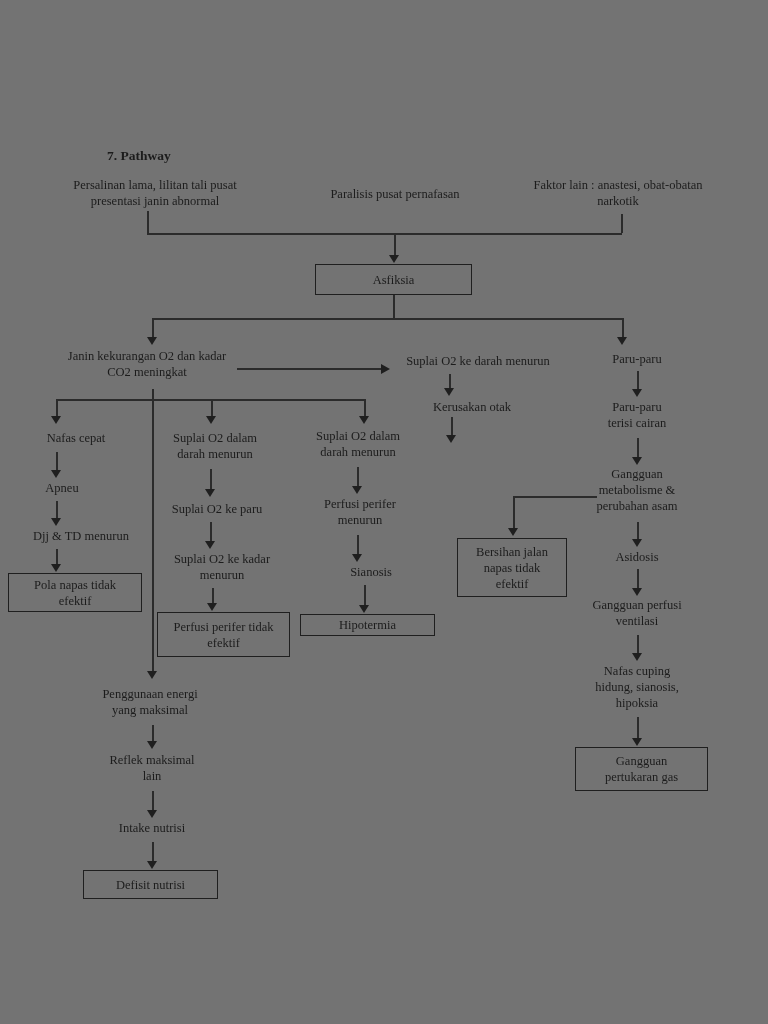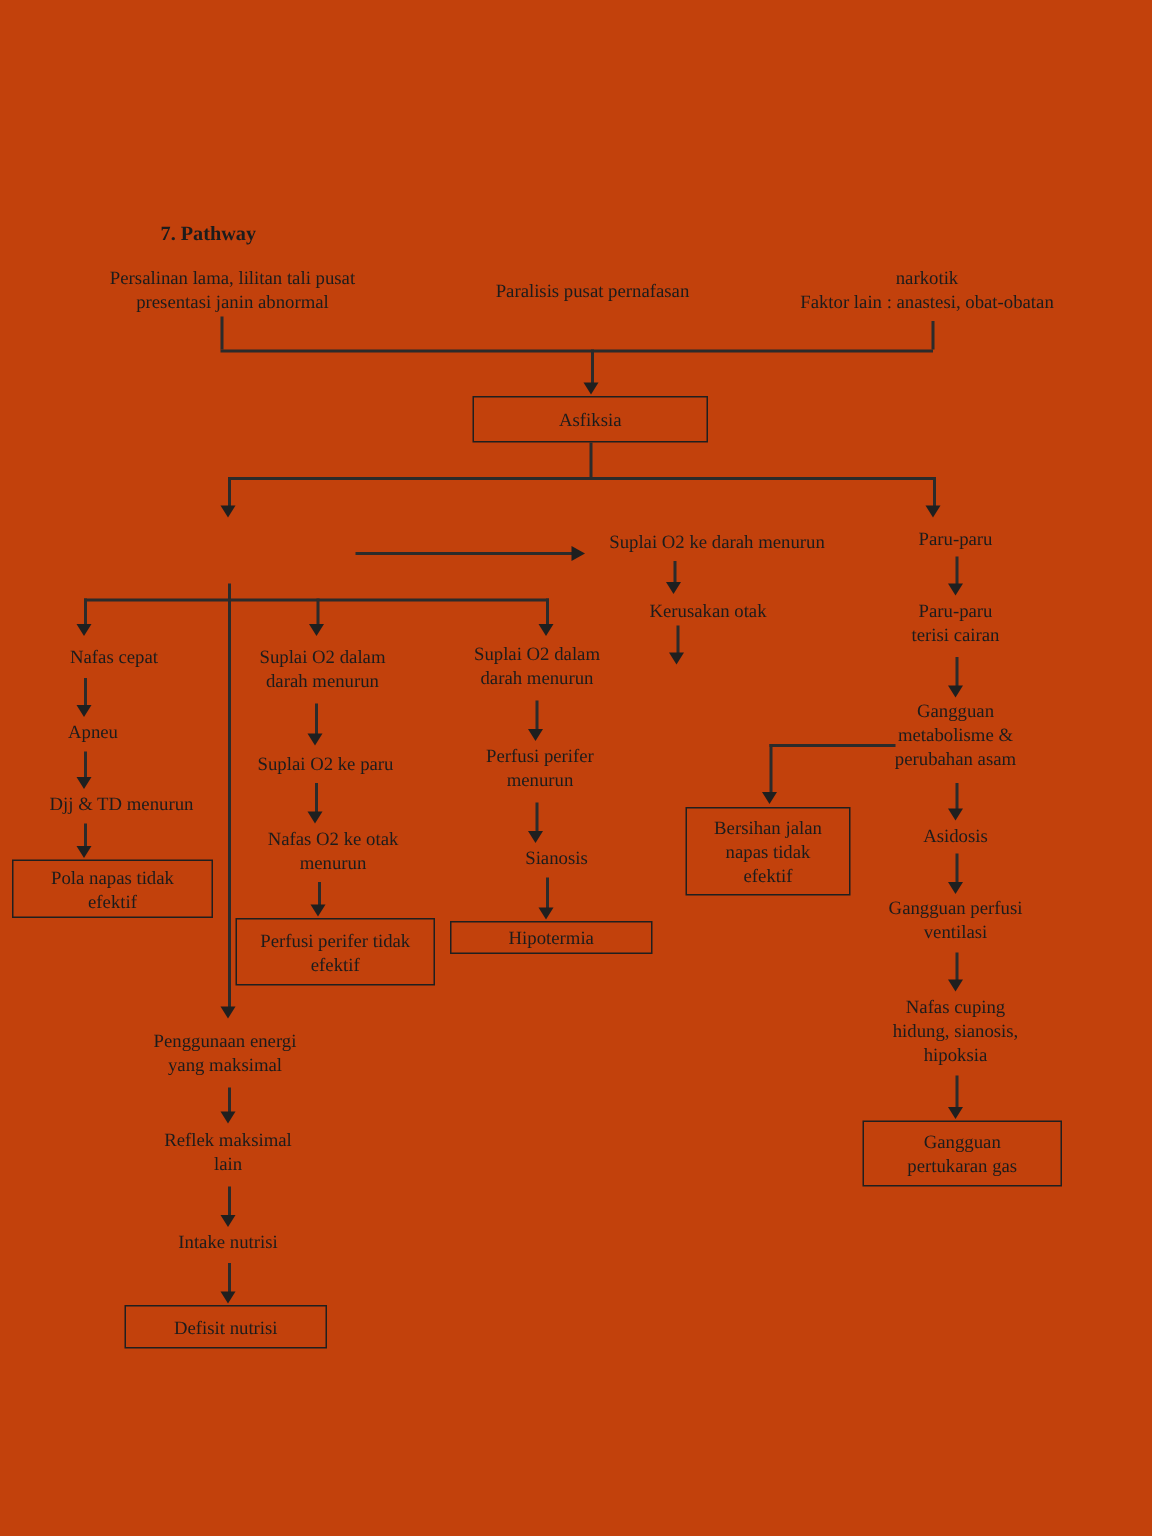--- a/index.html
+++ b/index.html
@@ -1,17 +1,17 @@
 <!DOCTYPE html>
 <html><head>
 <meta charset="utf-8">
 <style>
   html,body{margin:0;padding:0;background:#ffffff;}
   .canvas{
-    position:relative;width:768px;height:1024px;background:#c2410c;
+    position:relative;width:768px;height:1024px;background:#737373;
     font-family:"Liberation Serif","DejaVu Serif",serif;color:#1c1c1c;overflow:hidden;
   }
   .title{position:absolute;font-weight:bold;font-size:13.5px;}
   .node{position:absolute;text-align:center;font-size:12.5px;line-height:16px;}
   .node .ln{display:block;white-space:nowrap;}
   .box{
     border:1.5px solid #1f1f1f;display:flex;flex-direction:column;justify-content:center;
     box-sizing:border-box;
   }
   .hline,.vline{position:absolute;background:#2b2b2b;}
@@ -36,41 +36,45 @@
   <div class="title" style="left:107px;top:148px;position:absolute;">7. Pathway</div>
 
   <div class="node" style="left:55px;top:177px;width:200px;">
     <span class="ln">Persalinan lama, lilitan tali pusat</span>
     <span class="ln">presentasi janin abnormal</span>
   </div>
   <div class="node" style="left:295px;top:186px;width:200px;">
     <span class="ln">Paralisis pusat pernafasan</span>
   </div>
   <div class="node" style="left:518px;top:177px;width:200px;">
+    <span class="ln">Faktor lain : anastesi, obat-obatan</span>
     <span class="ln">narkotik</span>
-    <span class="ln">Faktor lain : anastesi, obat-obatan</span>
   </div>
 
   <div class="vline" style="left:147px;top:211px;height:22px;"></div>
   <div class="vline" style="left:621px;top:214px;height:19px;"></div>
   <div class="hline" style="left:147px;top:233px;width:475px;"></div>
   <div class="vline" style="left:394px;top:233px;height:23px;"></div>
   <div class="a-down" style="left:389px;top:255px;"></div>
 
   <div class="node box" style="left:315px;top:264px;width:157px;height:31px;">
     <span class="ln">Asfiksia</span>
   </div>
 
   <div class="vline" style="left:393px;top:295px;height:23px;"></div>
   <div class="hline" style="left:152px;top:318px;width:471px;"></div>
   <div class="vline" style="left:152px;top:318px;height:20px;"></div>
   <div class="a-down" style="left:147px;top:337px;"></div>
   <div class="vline" style="left:622px;top:318px;height:20px;"></div>
   <div class="a-down" style="left:617px;top:337px;"></div>
 
+  <div class="node" style="left:47px;top:348px;width:200px;">
+    <span class="ln">Janin kekurangan O2 dan kadar</span>
+    <span class="ln">CO2 meningkat</span>
+  </div>
   <div class="hline" style="left:237px;top:368px;width:145px;"></div>
   <div class="a-right" style="left:381px;top:364px;"></div>
 
   <div class="node" style="left:378px;top:353px;width:200px;">
     <span class="ln">Suplai O2 ke darah menurun</span>
   </div>
   <div class="vline" style="left:449px;top:374px;height:15px;"></div>
   <div class="a-down" style="left:444px;top:388px;"></div>
   <div class="node" style="left:392px;top:399px;width:160px;">
     <span class="ln">Kerusakan otak</span>
@@ -113,21 +117,21 @@
     <span class="ln">darah menurun</span>
   </div>
   <div class="vline" style="left:210px;top:469px;height:21px;"></div>
   <div class="a-down" style="left:205px;top:489px;"></div>
   <div class="node" style="left:155px;top:501px;width:124px;">
     <span class="ln">Suplai O2 ke paru</span>
   </div>
   <div class="vline" style="left:210px;top:522px;height:20px;"></div>
   <div class="a-down" style="left:205px;top:541px;"></div>
   <div class="node" style="left:160px;top:551px;width:124px;">
-    <span class="ln">Nafas O2 ke otak</span>
+    <span class="ln">Suplai O2 ke kadar</span>
     <span class="ln">menurun</span>
   </div>
   <div class="vline" style="left:212px;top:588px;height:16px;"></div>
   <div class="a-down" style="left:207px;top:603px;"></div>
   <div class="node box" style="left:157px;top:612px;width:133px;height:45px;">
     <span class="ln">Perfusi perifer tidak</span>
     <span class="ln">efektif</span>
   </div>
 
   <div class="node" style="left:296px;top:428px;width:124px;">

